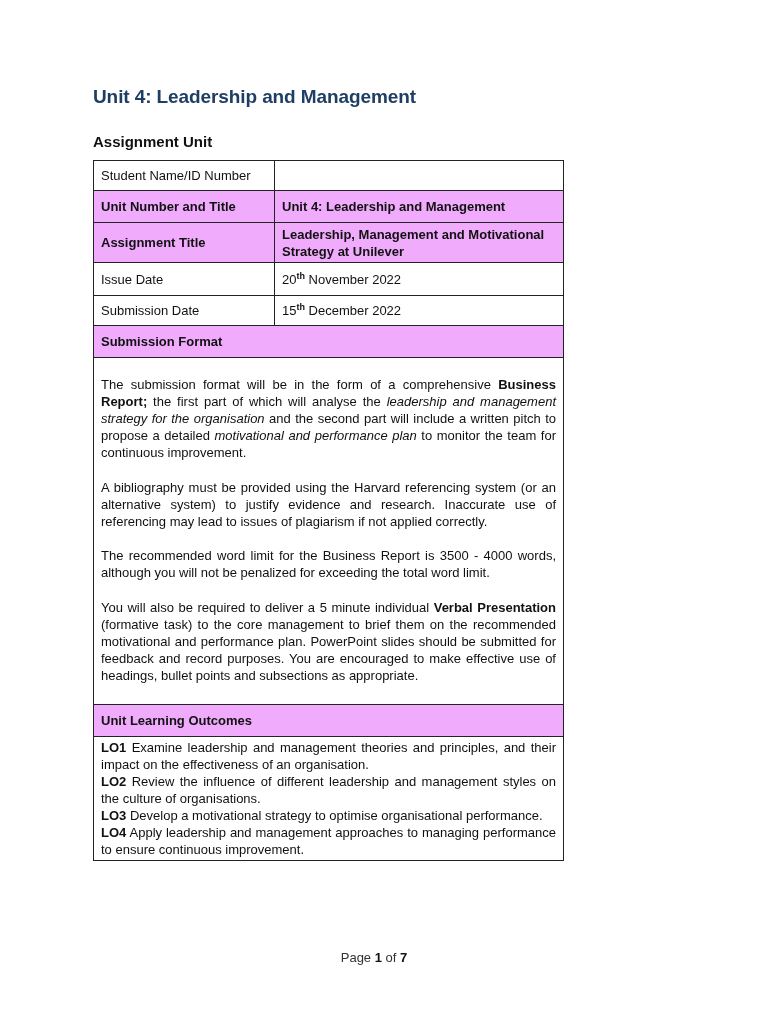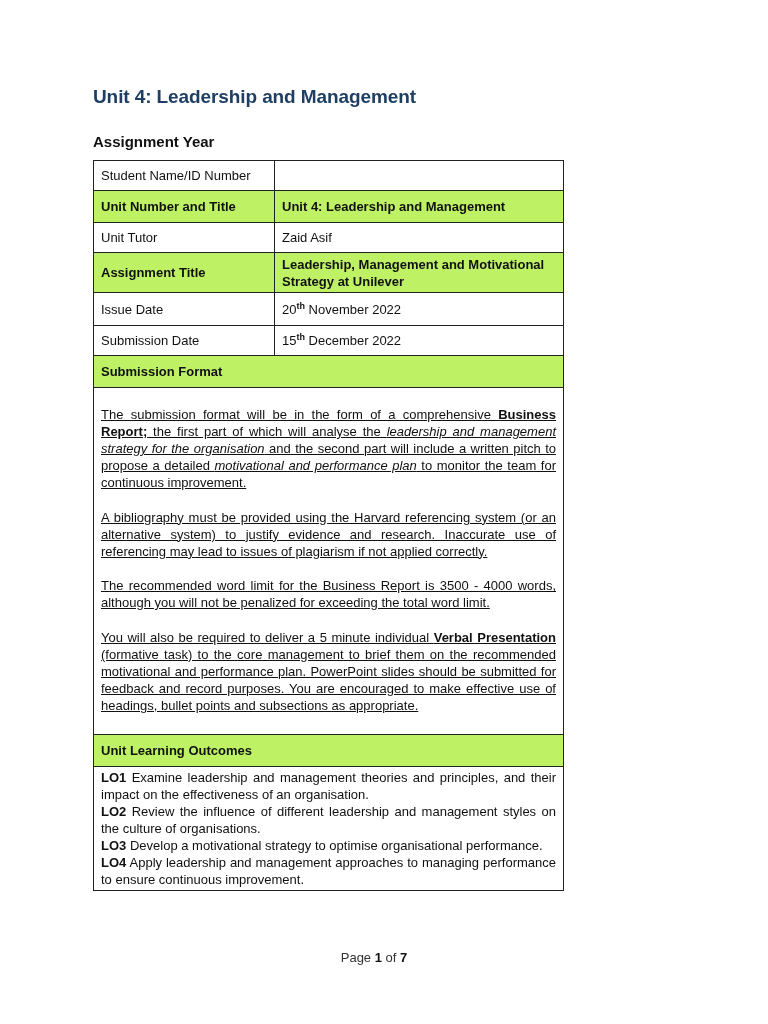--- a/index.html
+++ b/index.html
@@ -5,54 +5,50 @@
   html, body { margin: 0; padding: 0; background: #ffffff; }
   body { width: 768px; height: 1024px; position: relative; overflow: hidden;
          font-family: "Liberation Sans", "DejaVu Sans", sans-serif; color: #111; }
   .doc-title { position: absolute; left: 93px; top: 86px; font-size: 19px; font-weight: bold;
                color: #1f3e63; letter-spacing: -0.1px; }
   .doc-subtitle { position: absolute; left: 93px; top: 133px; font-size: 15px; font-weight: bold; color: #111; }
   table.brief { position: absolute; left: 93px; top: 160px; width: 471px; border-collapse: collapse;
                 font-size: 13px; table-layout: fixed; }
   table.brief td { border: 1px solid #222; padding: 0 7px; vertical-align: middle; line-height: 17px; }
   td.c1 { width: 166px; }
-  tr.shaded td { background: #bef264; }
+  tr.shaded td { background: #f0abfc; }
   td.bold { font-weight: bold; }
   .h-29 td { height: 29px; }
   .h-32 td { height: 31px; }
   .h-40 td { height: 39px; }
   .h-33 td { height: 32px; }
   .body-cell { padding: 18px 7px 20px 7px !important; text-align: justify; line-height: 17.6px; vertical-align: top !important; }
-  .body-cell p { margin: 0 0 17.6px 0; text-decoration: underline; }
+  .body-cell p { margin: 0 0 17.6px 0; }
   .body-cell p:last-child { margin-bottom: 0; }
   .lo-cell { padding: 2px 7px 2px 7px !important; text-align: justify; line-height: 17.6px; vertical-align: top !important; }
   .lo-cell div { margin: 0; }
   sup { font-size: 9px; line-height: 0; vertical-align: 5px; font-weight: bold; }
   .footer { position: absolute; top: 950px; left: 0; width: 748px; text-align: center; font-size: 13px; color: #333; }
   .footer b { color: #111; }
 </style>
 </head>
 <body>
 
 <div class="doc-title">Unit 4: Leadership and Management</div>
-<div class="doc-subtitle">Assignment Year</div>
+<div class="doc-subtitle">Assignment Unit</div>
 
 <table class="brief">
   <tbody>
       <tr class="h-29">
     <td class="c1">Student Name/ID Number</td>
     <td></td>
   </tr>
   <tr class="h-32 shaded">
     <td class="c1 bold">Unit Number and Title</td>
     <td class="bold">Unit 4: Leadership and Management</td>
-  </tr>
-  <tr class="h-29">
-    <td class="c1">Unit Tutor</td>
-    <td>Zaid Asif</td>
   </tr>
   <tr class="h-40 shaded">
     <td class="c1 bold">Assignment Title</td>
     <td class="bold">Leadership, Management and Motivational Strategy at Unilever</td>
   </tr>
   <tr class="h-33">
     <td class="c1">Issue Date</td>
     <td><span>20</span><sup>th</sup><span> November 2022</span></td>
   </tr>
   <tr class="h-29">

